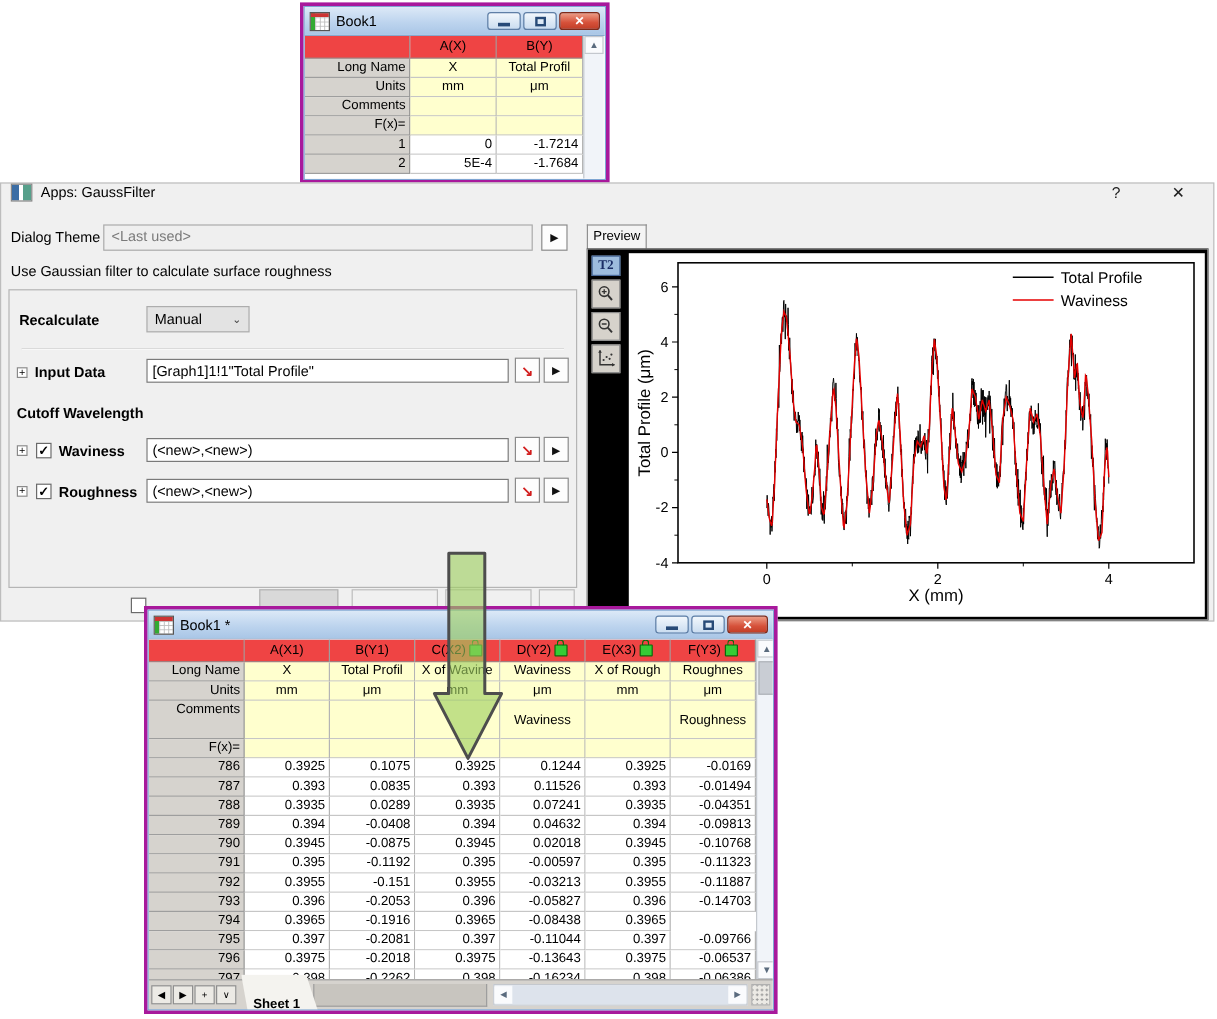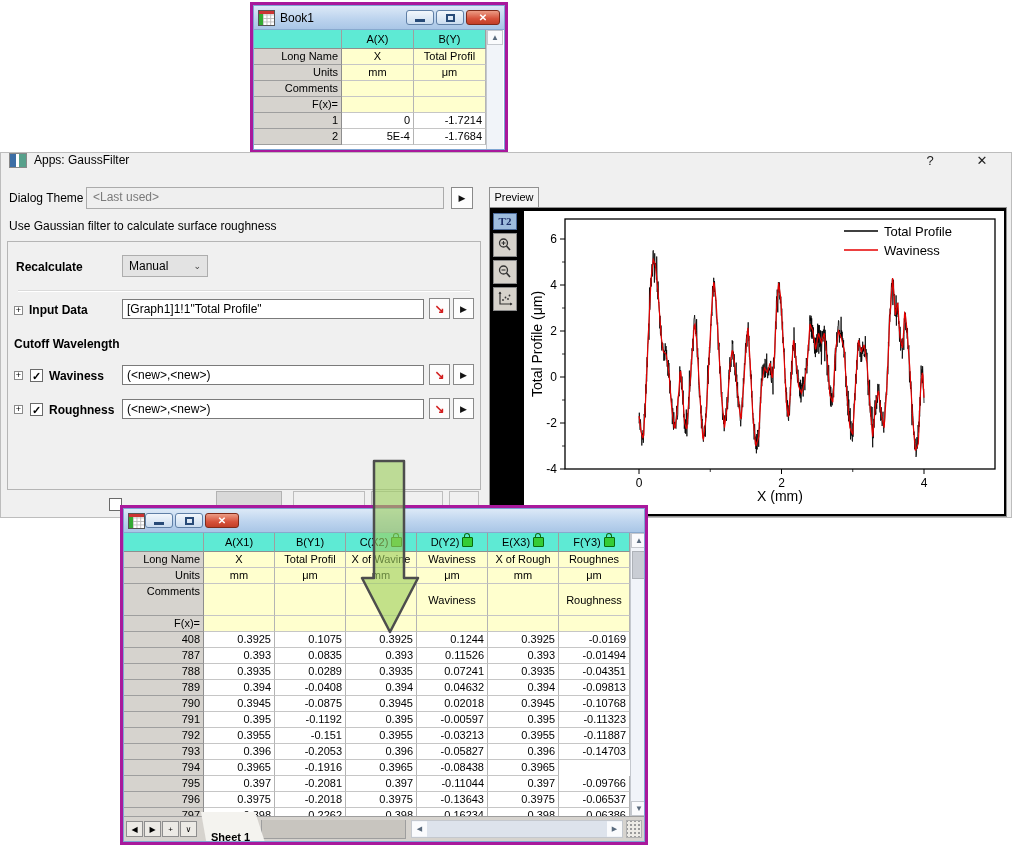--- a/index.html
+++ b/index.html
@@ -26,21 +26,21 @@
      background-size:100% 100%,100% 100%,100% 25%,25% 100%}
 
   
   .ws-body{flex:1 1 auto;display:flex;overflow:hidden;background:#fff}
   .ws-table{flex:none;overflow:hidden}
   .trow{display:flex;height:16px;flex:none}
   .trow.thead{height:19px}
   .c{box-sizing:border-box;border-right:1px solid #B4B4B4;border-bottom:1px solid #C6C6C6;
      font-size:11px;line-height:15px;padding:0 3px;overflow:hidden;white-space:nowrap;flex:none;height:100%}
   .lab{background:#D6D3CE;text-align:right;border-right:1px solid #8E8E8E;border-bottom:1px solid #9E9E9E}
-  .hcell{background:#5eead4;text-align:center;border-bottom:1px solid #8E8E8E;border-right:1px solid #9E9E9E;
+  .hcell{background:#ef4444;text-align:center;border-bottom:1px solid #8E8E8E;border-right:1px solid #9E9E9E;
          display:flex;align-items:center;justify-content:center;line-height:17px}
   .meta{background:#FFFFCE;text-align:center}
   .num{background:#fff;text-align:right}
   .tallrow{height:32px}
   .tallrow .c{white-space:normal;line-height:14px;display:flex;align-items:center;justify-content:center;text-align:center}
   .tallrow .lab{display:block;text-align:right;line-height:15px}
   .lock{display:inline-block;width:9px;height:8px;background:#35CC35;border:1px solid #0B6B0B;border-radius:1px;position:relative;margin-left:3px;flex:none}
   .lock:before{content:"";position:absolute;left:1px;top:-5px;width:4px;height:4px;border:1px solid #0B6B0B;border-bottom:none;border-radius:3px 3px 0 0}
 
   
@@ -306,20 +306,21 @@
           <text transform="rotate(-90 14 133)" x="14" y="137" text-anchor="middle" font-size="14">Total Profile (μm)</text>
         </svg>
     </div>
   </div>
 </div>
 
 <div class="owin" style="left:120px;top:505px;width:528px;height:340px;z-index:30">
   <div class="owin-inner">
     <div class="titlebar">
       <div class="ws-icon"></div>
+      <span class="win-title">Book1 *</span>
       <div class="tb-btns">
         <div class="tb-btn">
             <div class="glyph-min"></div>
           </div>
         <div class="tb-btn">
             <div class="glyph-max"></div>
           </div>
         <div class="tb-btn close">✕</div>
       </div>
     </div>
@@ -364,21 +365,21 @@
           <div class="trow">
             <div class="c lab" style="width: 80px;">F(x)=</div>
             <div class="c meta" style="width: 71px;"></div>
             <div class="c meta" style="width: 71px;"></div>
             <div class="c meta" style="width: 71px;"></div>
             <div class="c meta" style="width: 71px;"></div>
             <div class="c meta" style="width: 71px;"></div>
             <div class="c meta" style="width: 71px;"></div>
           </div>
           <div class="trow">
-            <div class="c lab" style="width: 80px;">408</div>
+            <div class="c lab" style="width: 80px;">786</div>
             <div class="c num" style="width: 71px;">0.3925</div>
             <div class="c num" style="width: 71px;">0.1075</div>
             <div class="c num" style="width: 71px;">0.3925</div>
             <div class="c num" style="width: 71px;">0.1244</div>
             <div class="c num" style="width: 71px;">0.3925</div>
             <div class="c num" style="width: 71px;">-0.0169</div>
           </div>
           <div class="trow">
             <div class="c lab" style="width: 80px;">787</div>
             <div class="c num" style="width: 71px;">0.393</div>

